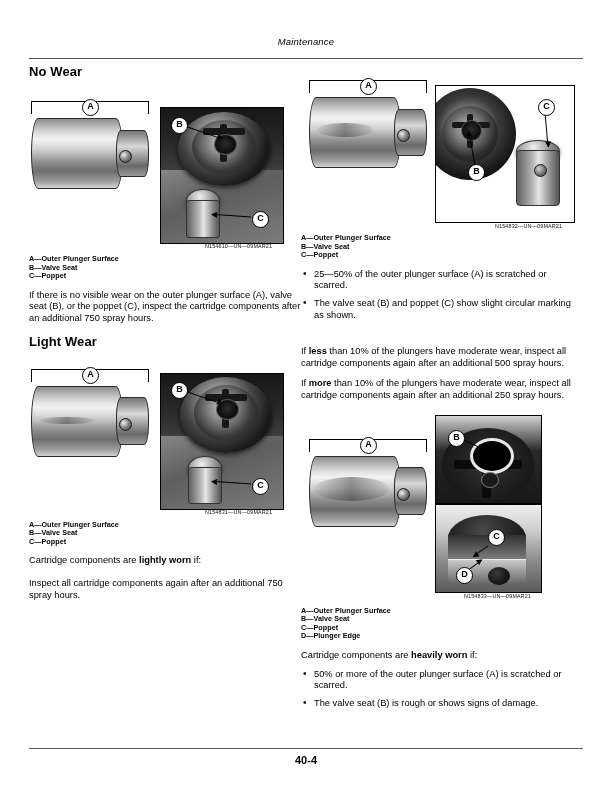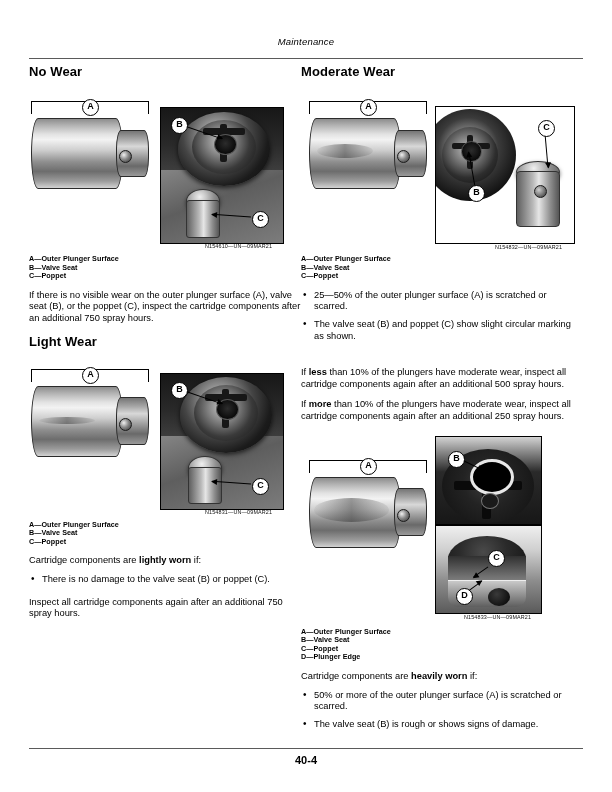--- a/index.html
+++ b/index.html
@@ -283,29 +283,27 @@
 
     <div class="legend" style="margin-top:8px;">
       <div>A—Outer Plunger Surface</div>
       <div>B—Valve Seat</div>
       <div>C—Poppet</div>
     </div>
 
     <p class="body tight"><span>Cartridge components are </span><b>lightly worn</b><span> if:</span></p>
 
     <ul class="bullets">
-      <li>There is no damage to the valve seat (B) or poppet (C).</li>
     </ul>
 
     <p class="body" style="margin-top:11px;">Inspect all cartridge components again after an additional 750 spray hours.</p>
   </div>
 
   <div class="col col-right">
 
-    <div class="sec-head">Moderate Wear</div>
 
     <div class="figure">
       <div class="fig-stage" style="height:160px;">
 
         <div class="plunger" style="left:8px; top:16px; width:118px; height:92px;">
           <div class="bracket"></div>
           <div class="body-shape">
             <div class="barrel">
               <div class="scuff" style="top:36%; height:20%;"></div>
             </div>

